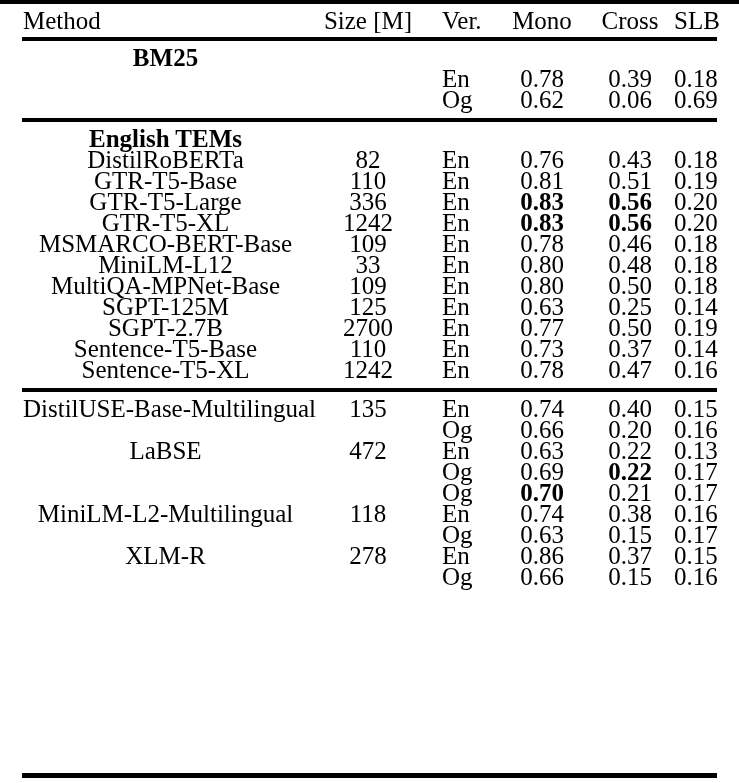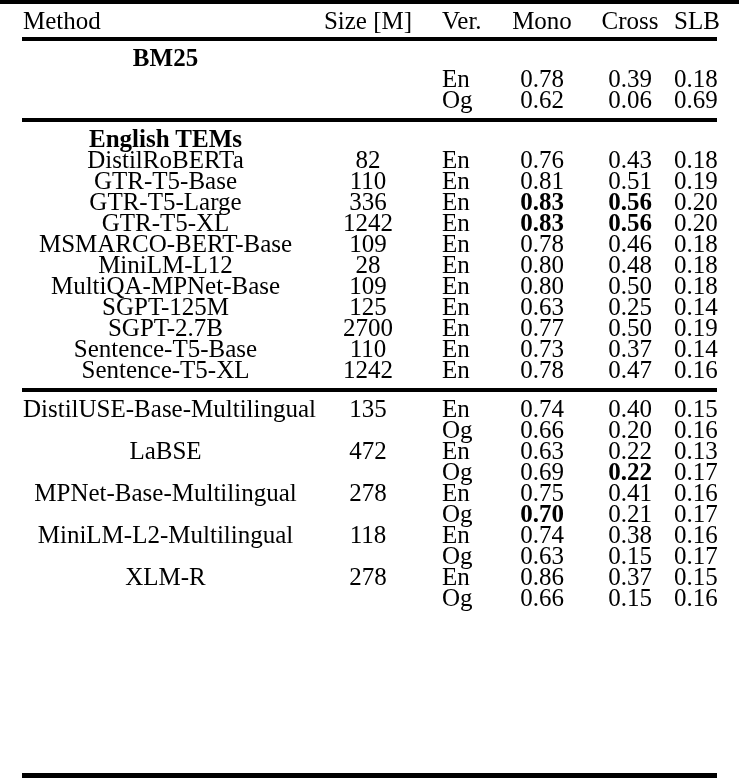--- a/index.html
+++ b/index.html
@@ -193,21 +193,21 @@
         <tr>
           <td class="m">MSMARCO-BERT-Base</td>
           <td class="s">109</td>
           <td class="v">En</td>
           <td class="n">0.78</td>
           <td class="n">0.46</td>
           <td class="n">0.18</td>
         </tr>
         <tr>
           <td class="m">MiniLM-L12</td>
-          <td class="s">28</td>
+          <td class="s">33</td>
           <td class="v">En</td>
           <td class="n">0.80</td>
           <td class="n">0.48</td>
           <td class="n">0.18</td>
         </tr>
         <tr>
           <td class="m">MultiQA-MPNet-Base</td>
           <td class="s">109</td>
           <td class="v">En</td>
           <td class="n">0.80</td>
@@ -283,28 +283,20 @@
         </tr>
         <tr>
           <td class="m"></td>
           <td class="s"></td>
           <td class="v">Og</td>
           <td class="n">0.69</td>
           <td class="n bold-val">0.22</td>
           <td class="n">0.17</td>
         </tr>
         <tr>
-          <td class="m">MPNet-Base-Multilingual</td>
-          <td class="s">278</td>
-          <td class="v">En</td>
-          <td class="n">0.75</td>
-          <td class="n">0.41</td>
-          <td class="n">0.16</td>
-        </tr>
-        <tr>
           <td class="m"></td>
           <td class="s"></td>
           <td class="v">Og</td>
           <td class="n bold-val">0.70</td>
           <td class="n">0.21</td>
           <td class="n">0.17</td>
         </tr>
         <tr>
           <td class="m">MiniLM-L2-Multilingual</td>
           <td class="s">118</td>

